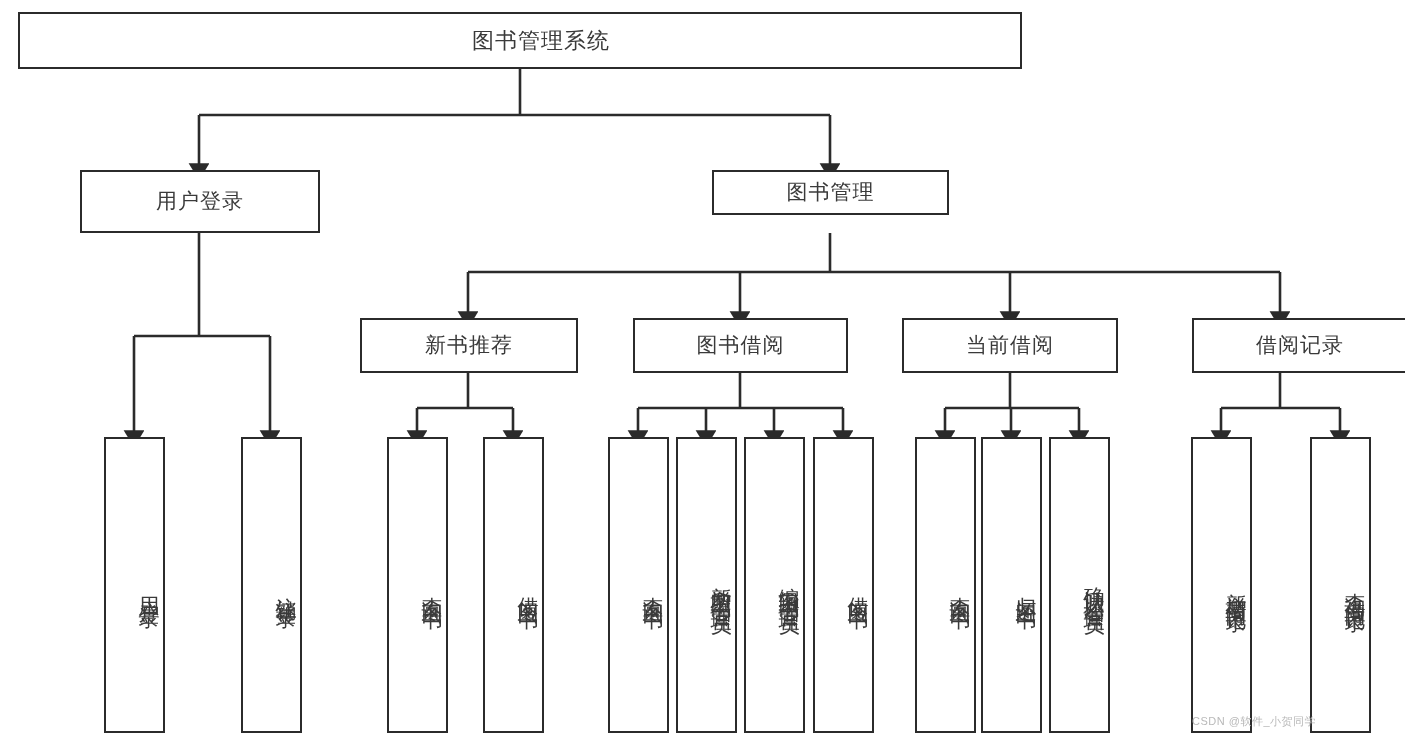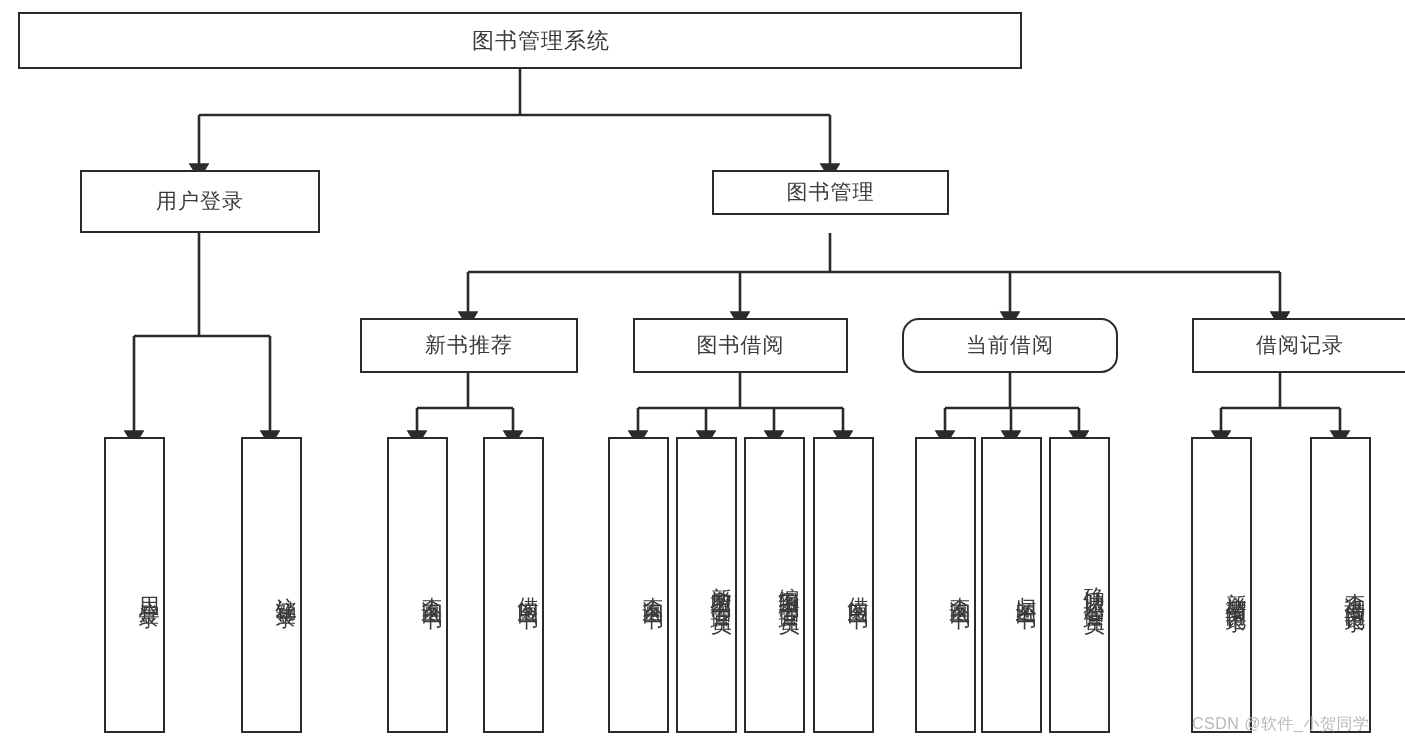--- a/index.html
+++ b/index.html
@@ -27,21 +27,21 @@
     text-orientation:upright;
     font-size:21px;
     letter-spacing:4px;
     padding-top:6px;
     align-items:flex-start;
     justify-content:center;
   }
   .watermark{
     position:absolute;
     left:1192px; top:714px;
-    font-size:16px;
+    font-size:11px;
     color:#b9b9b9;
     letter-spacing:0.5px;
     white-space:nowrap;
     pointer-events:none;
   }
 </style>
 </head>
 <body>
 
 <div id="stage">
@@ -98,21 +98,21 @@
     </g>
   </svg>
 
   <div class="node root h-text" style="left:18px;top:12px;width:1004px;height:57px;">图书管理系统</div>
 
   <div class="node h-text" style="left:80px;top:170px;width:240px;height:63px;">用户登录</div>
   <div class="node h-text" style="left:712px;top:170px;width:237px;height:45px;">图书管理</div>
 
   <div class="node h-text" style="left:360px;top:318px;width:218px;height:55px;">新书推荐</div>
   <div class="node h-text" style="left:633px;top:318px;width:215px;height:55px;">图书借阅</div>
-  <div class="node h-text" style="left:902px;top:318px;width:216px;height:55px;border-radius:17px;">当前借阅</div>
+  <div class="node h-text" style="left:902px;top:318px;width:216px;height:55px;">当前借阅</div>
   <div class="node h-text" style="left:1172px;top:318px;width:216px;height:55px;margin-left:20px;">借阅记录</div>
 
   <div class="node v-text" style="left:104px;top:437px;width:61px;height:296px;">用户登录</div>
   <div class="node v-text" style="left:241px;top:437px;width:61px;height:296px;">注销登录</div>
 
   <div class="node v-text" style="left:387px;top:437px;width:61px;height:296px;">查询图书</div>
   <div class="node v-text" style="left:483px;top:437px;width:61px;height:296px;">借阅图书</div>
 
   <div class="node v-text" style="left:608px;top:437px;width:61px;height:296px;">查询图书</div>
   <div class="node v-text" style="left:676px;top:437px;width:61px;height:296px;">新增图书（管理员）</div>

